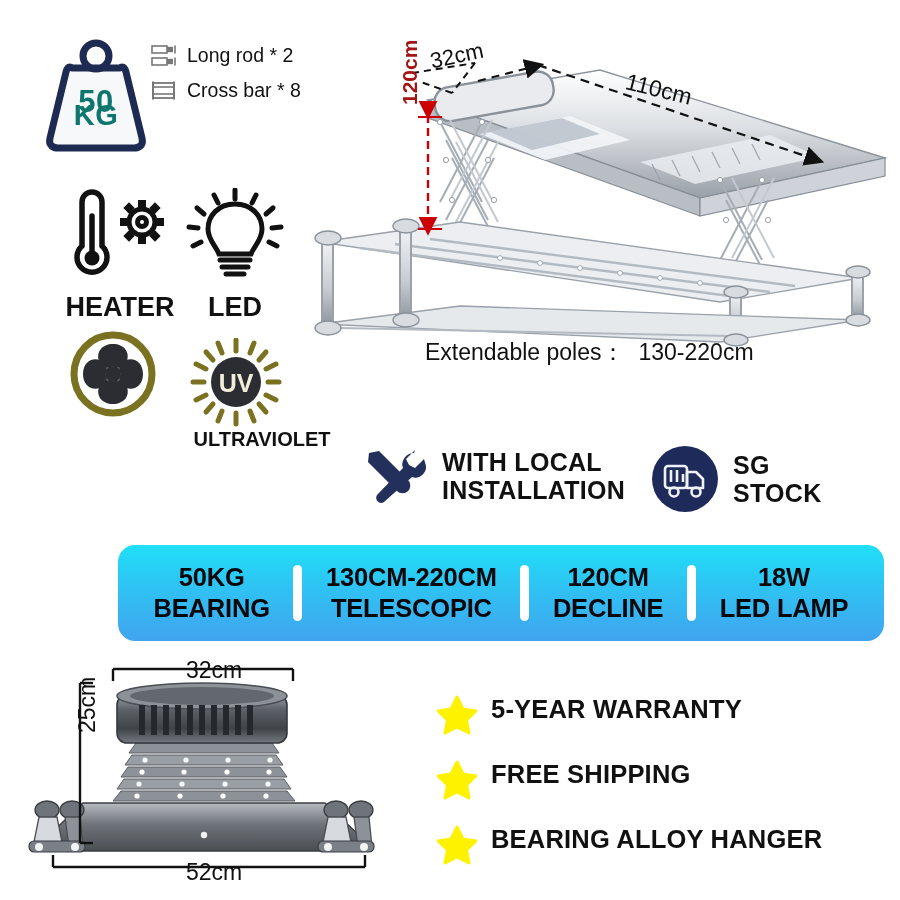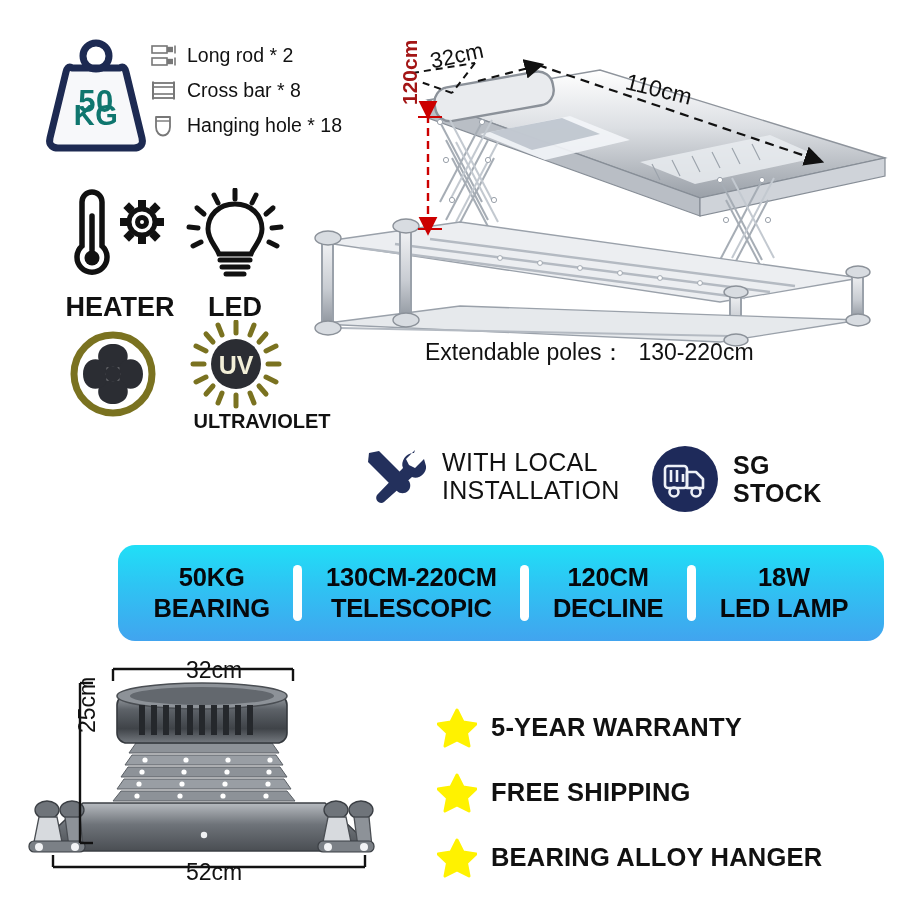--- a/index.html
+++ b/index.html
@@ -25,29 +25,29 @@
   .part-row{display:flex;align-items:center;height:35px;}
   .part-row .pico{width:30px;height:26px;flex:0 0 30px;margin-right:7px;}
   .part-row .ptxt{font-size:19.5px;color:#111;white-space:nowrap;}
 
   
   .feat{position:absolute;text-align:center;}
   .feat .flabel{font-weight:bold;color:#111;white-space:nowrap;}
   #feat-heater{left:44px;top:188px;width:152px;}
   #feat-led{left:176px;top:188px;width:118px;}
   #feat-warmair{left:38px;top:330px;width:150px;}
-  #feat-uv{left:176px;top:320px;width:120px;}
+  #feat-uv{left:176px;top:338px;width:120px;}
   #feat-heater .flabel,#feat-led .flabel{font-size:27px;margin-top:4px;}
   #feat-warmair .flabel{font-size:23px;margin-top:2px;}
   #feat-uv .flabel{font-size:20px;margin-top:2px;white-space:nowrap;
      position:absolute;left:-24px;top:88px;width:220px;}
 
   
   #install-block{left:360px;top:444px;display:flex;align-items:center;}
-  #install-block .itxt{font-size:25px;font-weight:normal;color:#111;
+  #install-block .itxt{font-size:25px;font-weight:bold;color:#111;
      line-height:1.12;margin-left:10px;letter-spacing:.3px;}
   #sgstock-block{left:650px;top:444px;display:flex;align-items:center;}
   #sgstock-block .stxt{font-size:25px;font-weight:bold;color:#111;
      line-height:1.12;margin-left:13px;letter-spacing:.3px;}
 
   
   #spec-banner{
     left:118px;top:545px;width:766px;height:96px;
     border-radius:17px;
     background:linear-gradient(180deg,#20dff7 0%,#2ec4f3 42%,#41a4ef 100%);
@@ -55,21 +55,21 @@
     padding:0 12px;box-sizing:border-box;
   }
   .spec-cell{flex:1 1 auto;text-align:center;color:#06080c;
      font-weight:bold;line-height:1.08;}
   .spec-cell .s1{font-size:25.5px;letter-spacing:-.2px;display:block;}
   .spec-cell .s2{font-size:25.5px;letter-spacing:-.2px;display:block;margin-top:3px;}
   .spec-sep{width:9px;height:56px;border-radius:5px;background:#ffffff;flex:0 0 9px;}
 
   
   #bullets{left:437px;top:695px;}
-  .bullet{display:flex;align-items:center;height:65px;}
+  .bullet{display:flex;height:65px;}
   .bullet .btxt{font-size:25.5px;font-weight:bold;color:#111;
      margin-left:14px;white-space:nowrap;letter-spacing:.2px;}
 
   
   .dim{position:absolute;font-weight:normal;color:#111;white-space:nowrap;}
   #dim-32-top{left:430px;top:43px;font-size:22px;transform:rotate(-12deg);}
   #dim-110{left:625px;top:76px;font-size:23px;transform:rotate(14deg);}
   #dim-120{left:398px;top:105px;font-size:21px;color:#a31515;font-weight:bold;
      transform:rotate(-90deg);transform-origin:left top;}
   #dim-poles{left:425px;top:337px;font-size:23px;}
@@ -115,29 +115,20 @@
           <rect x="3" y="5" width="21" height="15" fill="#fff" stroke="#777" stroke-width="1.8"></rect>
           <line x1="3" y1="9" x2="24" y2="9" stroke="#777" stroke-width="1.6"></line>
           <line x1="3" y1="16" x2="24" y2="16" stroke="#777" stroke-width="1.6"></line>
           <line x1="3" y1="3.5" x2="3" y2="21.5" stroke="#777" stroke-width="2"></line>
           <line x1="24" y1="3.5" x2="24" y2="21.5" stroke="#777" stroke-width="2"></line>
         </svg>
       </span>
       <span class="ptxt">Cross bar * 8</span>
     </div>
 
-    <div class="part-row">
-      <span class="pico">
-        <svg width="30" height="26" viewBox="0 0 30 26">
-          <path d="M6 4 H20 V14 C20 20 16 22.5 13 22.5 C10 22.5 6 20 6 14 Z" fill="#fff" stroke="#777" stroke-width="1.8" stroke-linejoin="round"></path>
-          <line x1="6" y1="8" x2="20" y2="8" stroke="#777" stroke-width="1.4"></line>
-        </svg>
-      </span>
-      <span class="ptxt">Hanging hole * 18</span>
-    </div>
   </div>
 
   <div class="feat" id="feat-heater">
     <svg width="152" height="96" viewBox="0 0 152 96">
       <path d="M38 14 a10 10 0 0 1 20 0 V58 a15 15 0 1 1 -20 0 Z" fill="none" stroke="#111" stroke-width="5.5"></path>
       <line x1="48" y1="28" x2="48" y2="62" stroke="#111" stroke-width="5.5" stroke-linecap="round"></line>
       <circle cx="48" cy="70" r="7.5" fill="#111"></circle>
       <g stroke="#111" stroke-width="5" fill="none">
         <circle cx="98" cy="34" r="13"></circle>
         <circle cx="98" cy="34" r="4.5" fill="#fff"></circle>

